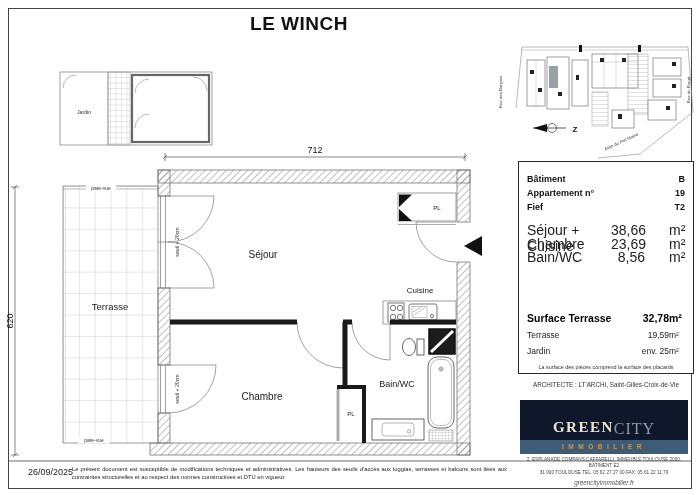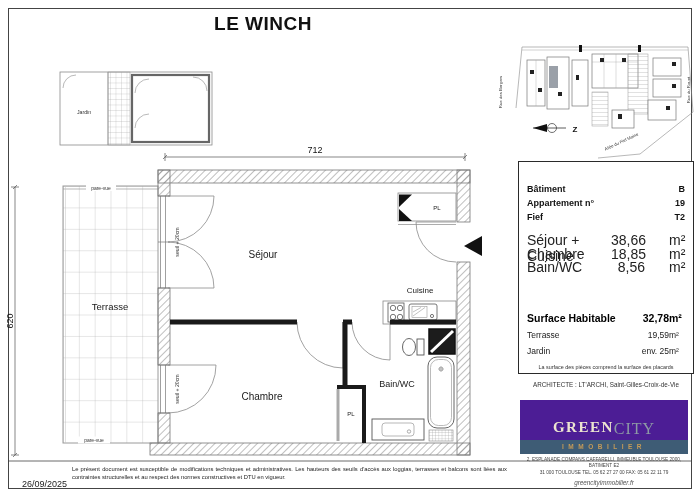--- a/index.html
+++ b/index.html
@@ -1,26 +1,26 @@
 <!DOCTYPE html>
 <html><head>
 <meta charset="utf-8">
 <style>
   html,body{margin:0;padding:0;background:#e8e8e8;}
   #sheet{position:relative;width:700px;height:495px;background:#ffffff;
          font-family:"Liberation Sans",sans-serif;overflow:hidden;}
   svg text{font-family:"Liberation Sans",sans-serif;}
 
-  .title{position:absolute;left:178px;top:13px;width:170px;text-align:center;
+  .title{position:absolute;left:178px;top:13px;width:170px;text-align:right;
          font-size:19px;font-weight:bold;letter-spacing:.5px;color:#111;}
 
   
   .info-panel{position:absolute;left:518px;top:161px;width:176px;height:213px;
               border:1.6px solid #2a2a2a;box-sizing:border-box;
-              padding:22px 8px 3px 8px;display:flex;flex-direction:column;background:#fff;}
+              padding:12px 8px 3px 8px;display:flex;flex-direction:column;background:#fff;}
   .row{display:flex;align-items:baseline;}
   .row .lbl{flex:1;}
   .row.top{font-size:9px;font-weight:bold;height:14px;color:#111;}
   .row.area{font-size:14px;height:13.5px;color:#222;gap:24px;}
   .row .val{width:34px;text-align:right;}
   .row .unit{width:16px;text-align:left;}
   .spacer{flex:1;}
   .row.surface-main{font-size:10.5px;font-weight:bold;height:18px;color:#000;}
   .row.surface{font-size:8.5px;height:16px;color:#222;}
   .panel-note{font-size:5.4px;text-align:center;color:#333;margin-top:2px;}
@@ -34,21 +34,21 @@
   .logo-green{font-family:"Liberation Serif",serif;font-size:15px;font-weight:bold;
               letter-spacing:1.5px;}
   .logo-city{font-family:"Liberation Serif",serif;font-size:16px;letter-spacing:1px;
              line-height:15px;}
   .logo-band{height:14px;text-align:center;line-height:14px;font-size:6.5px;
              letter-spacing:4.5px;font-weight:bold;}
   .logo-addr{font-size:4.7px;color:#444;text-align:center;margin-top:3px;line-height:1.35;}
   .logo-web{font-size:6.3px;font-style:italic;color:#555;text-align:center;margin-top:3px;}
 
   
-  .date{position:absolute;left:22px;top:467px;font-size:9px;color:#222;margin-top:12px;}
+  .date{position:absolute;left:28px;top:467px;font-size:9px;color:#222;}
   .disclaimer{position:absolute;left:72px;top:465px;width:435px;font-size:5.8px;
               line-height:1.45;text-align:justify;color:#222;}
 </style>
 </head>
 <body>
 
 <div id="sheet">
 
   <svg width="700" height="495" viewBox="0 0 700 495">
     <defs>
@@ -275,52 +275,52 @@
       <span class="val">T2</span>
     </div>
     <div style="height:6px"></div>
     <div class="row area">
       <span class="lbl">Séjour + Cuisine</span>
       <span class="val">38,66</span>
       <span class="unit">m²</span>
     </div>
     <div class="row area">
       <span class="lbl">Chambre</span>
-      <span class="val">18,85</span>
+      <span class="val">23,69</span>
       <span class="unit">m²</span>
     </div>
     <div class="row area">
       <span class="lbl">Bain/WC</span>
       <span class="val">8,56</span>
       <span class="unit">m²</span>
     </div>
     <div class="spacer"></div>
     <div class="row surface-main">
-      <span class="lbl">Surface Habitable</span>
+      <span class="lbl">Surface Terrasse</span>
       <span class="val">32,78</span>
       <span class="unit">m²</span>
     </div>
     <div class="row surface">
       <span class="lbl">Terrasse</span>
       <span class="val">19,59</span>
       <span class="unit">m²</span>
     </div>
     <div class="row surface">
       <span class="lbl">Jardin</span>
       <span class="val">env. 25</span>
       <span class="unit">m²</span>
     </div>
     <div class="panel-note">La surface des pièces comprend la surface des placards</div>
   </div>
 
   <div class="architect">ARCHITECTE : LT'ARCHI, Saint-Gilles-Croix-de-Vie</div>
 
   
   <div class="logo">
-    <div class="logo-navy" style="background-color: #4c1d95;">
+    <div class="logo-navy" style="background-color: #0f172a;">
       <span class="logo-green" style="color: rgb(236, 228, 208);">GREEN</span>
         <span class="logo-city" style="color: rgb(141, 153, 165);">CITY</span>
     </div>
     <div class="logo-band" style="background-color: rgb(62, 92, 117); color: rgb(196, 154, 88);">IMMOBILIER</div>
     <div class="logo-addr">
       <div>2, ESPLANADE COMPANS CAFFARELLI, IMMEUBLE TOULOUSE 2000, BATIMENT E2</div>
       <div>31 000 TOULOUSE TEL. 05 62 27 27 00 FAX: 05 61 22 11 79</div>
     </div>
     <div class="logo-web">greencityimmobilier.fr</div>
   </div>

